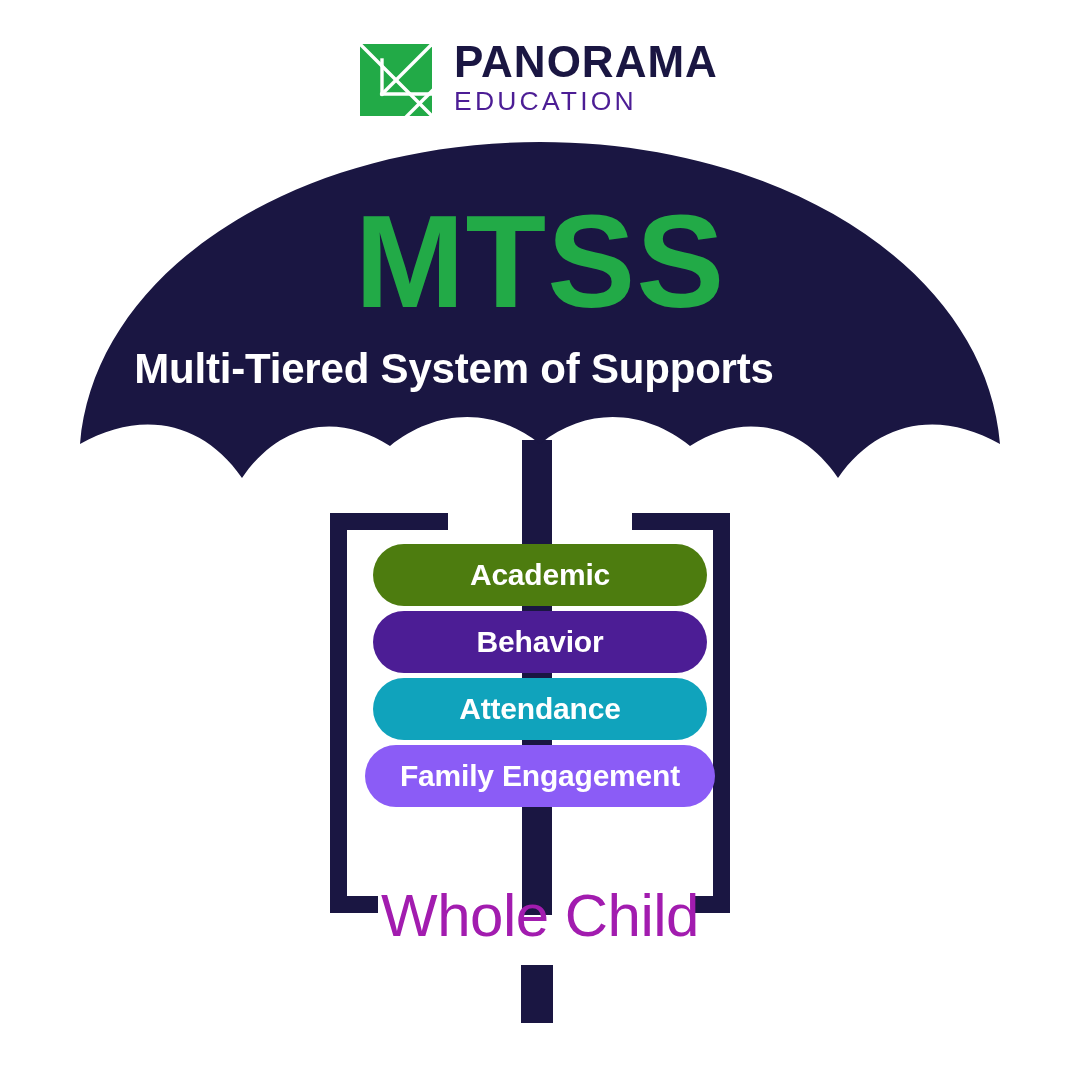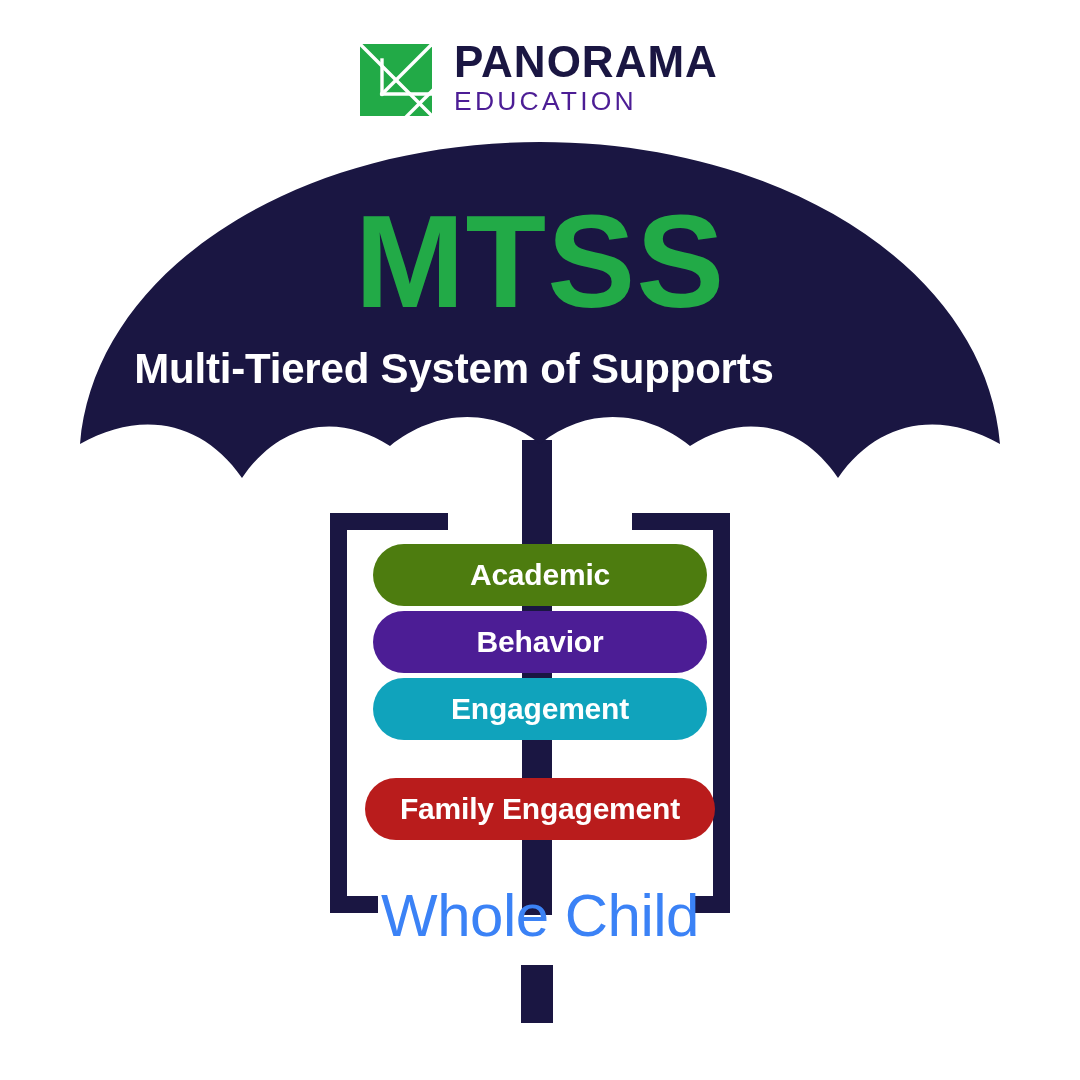--- a/index.html
+++ b/index.html
@@ -127,21 +127,21 @@
   
   #whole-child {
     position: absolute;
     left: 0;
     top: 884px;
     width: 1080px;
     text-align: center;
     font-size: 60px;
     font-weight: 400;
     letter-spacing: -0.5px;
-    color: #3b82f6;
+    color: #a21caf;
     line-height: 1.05;
   }
 </style>
 </head>
 <body>
 
 <div id="stage">
 
   <div id="logo">
     <svg id="logo-mark" viewBox="0 0 72 72">
@@ -192,22 +192,22 @@
   <div id="mtss-subtitle">Multi-Tiered System of Supports</div>
 
   <div id="pill-stack">
       <div class="pill" style="background: #4d7c0f; width: 334px;">
         <span>Academic</span>
       </div>
       <div class="pill" style="background: #4c1d95; width: 334px;">
         <span>Behavior</span>
       </div>
       <div class="pill" style="background: rgb(16, 163, 188); width: 334px;">
-        <span>Engagement</span>
-      </div>
-      <div class="pill" style="background: #b91c1c; width: 350px; margin-top: 33px;">
+        <span>Attendance</span>
+      </div>
+      <div class="pill" style="background: #8b5cf6; width: 350px;">
         <span>Family Engagement</span>
       </div>
     </div>
 
   <div id="whole-child">Whole Child</div>
 
 </div>
 
 </body></html>

